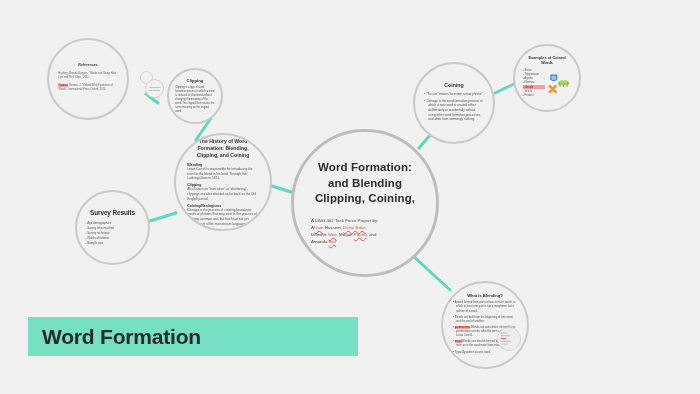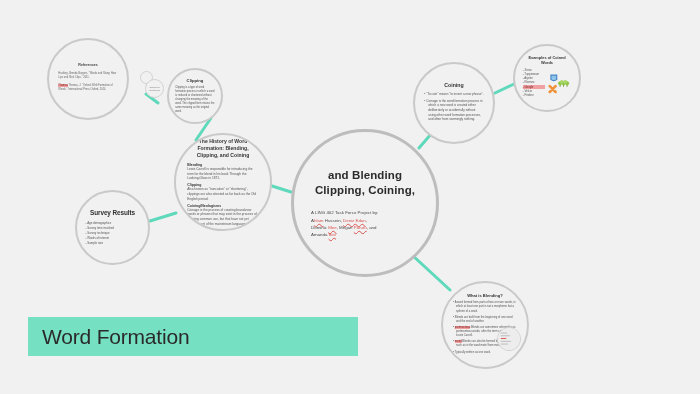--- a/index.html
+++ b/index.html
@@ -109,21 +109,21 @@
   #mini-a{left:140px;top:71px;width:11px;height:11px;}
   #mini-b{left:145px;top:79px;width:17px;height:17px;display:flex;align-items:center;justify-content:center;}
   #mini-b .mtxt{font-size:2.2px;color:#777;line-height:1.3;text-align:center;}
 
   
   #banner{
     position:absolute;left:28px;top:317px;width:330px;height:39px;
     background:#76e0c2;display:flex;align-items:center;
   }
   #banner .btxt{
-    margin-left:14px;font-size:21px;font-weight:normal;color:#2a2a2a;
+    margin-left:14px;font-size:21px;font-weight:bold;color:#2a2a2a;
     font-family:"Liberation Sans", sans-serif;letter-spacing:-.2px;
   }
 </style>
 </head>
 <body>
 
 <div id="canvas">
 
   <svg class="edges" viewBox="0 0 700 394" xmlns="http://www.w3.org/2000/svg">
     <g stroke="#5fd9bb" stroke-width="3" fill="none" stroke-linecap="round">
@@ -191,20 +191,21 @@
         <li>- <span>Survey technique</span></li>
         <li>- <span>Words of interest</span></li>
         <li>- <span>Sample size</span></li>
       </ul>
     </div>
   </div>
 
   <div class="node" id="node-main">
     <div class="inner">
       <div class="title">
+        <div>Word Formation:</div>
         <div>and Blending</div>
         <div>Clipping, Coining,</div>
       </div>
       <div class="byline">
         <div>A LING 402 Task Force Project by:</div>
         <div><span>A</span><span class="sp">hlam</span><span> Hussein, </span><span class="sp">Deniz Edan</span><span>,</span></div>
         <div><span>Dominic </span><span class="sp">Mee</span><span>, Megan </span><span class="sp">Parutu</span><span>, and</span></div>
         <div><span>Amanda </span><span class="sp">Bini</span></div>
       </div>
     </div>

